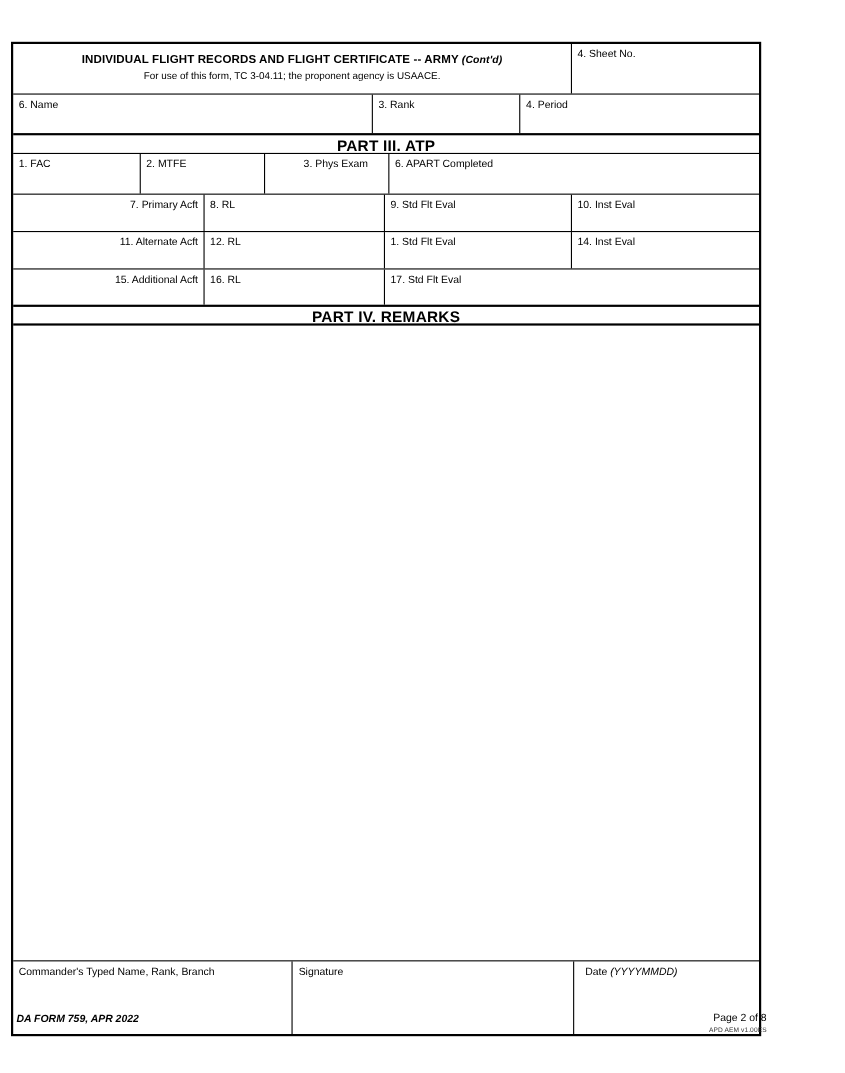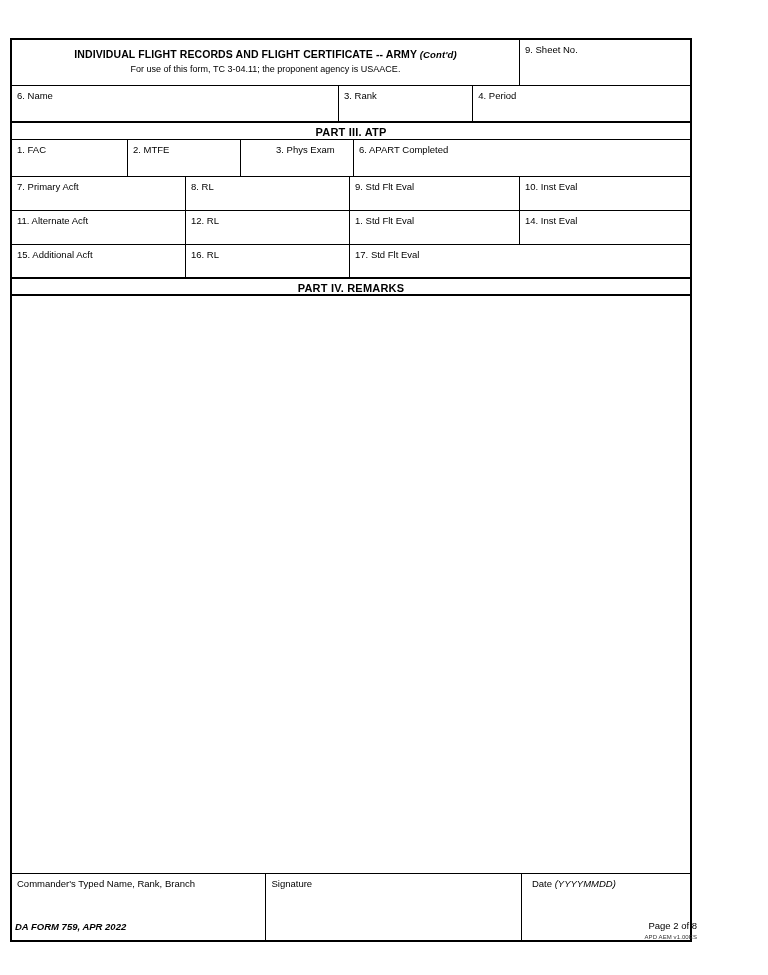--- a/index.html
+++ b/index.html
@@ -80,38 +80,38 @@
   
   .nrp-row { height: 37px; }
   .c-name   { width: 328px; }
   .c-rank   { width: 135px; }
   .c-period { width: 219px; }
 
   
   .part-bar {
     height: 17px;
     text-align: center;
-    font-size: 11px;
+    font-size: 14px;
     font-weight: bold;
     padding-top: 3px;
     letter-spacing: .2px;
   }
 
   
   .atp6-row { height: 37px; }
   .c6-1 { width: 115px; }
   .c6-2 { width: 113px; }
   .c6-3 { width: 113px; padding-left: 35px; }
   .c6-4 { width: 113px; }
   .c6-5 { width: 112px; }
   .c6-6 { width: 116px; }
 
   
   .acft-row { height: 34px; }
-  .c-acft { width: 174px; }
+  .c-acft { width: 174px; text-align: right; }
   .c-rl   { width: 165px; }
   .c-sfe  { width: 171px; }
   .c-ie   { width: 172px; }
   .c-sfe-wide { width: 343px; }
 
   
   .remarks-body {
     flex: 1 1 auto;
     width: 100%;
     box-sizing: border-box;
@@ -160,21 +160,21 @@
 
     <div class="row hdr-row bb">
       <div class="cell hdr-title-cell">
         <div class="title-main">
           <span>INDIVIDUAL FLIGHT RECORDS AND FLIGHT CERTIFICATE -- ARMY</span>
           <span class="contd">(Cont'd)</span>
         </div>
         <div class="title-sub">For use of this form, TC 3-04.11; the proponent agency is USAACE.</div>
       </div>
       <div class="cell hdr-sheet-cell bl">
-        <div>9.  Sheet No.</div>
+        <div>4.  Sheet No.</div>
         <div></div>
       </div>
     </div>
 
     <div class="row nrp-row bb2">
       <div class="cell c-name">
         <div>6.  Name</div>
         <div></div>
       </div>
       <div class="cell c-rank bl">

